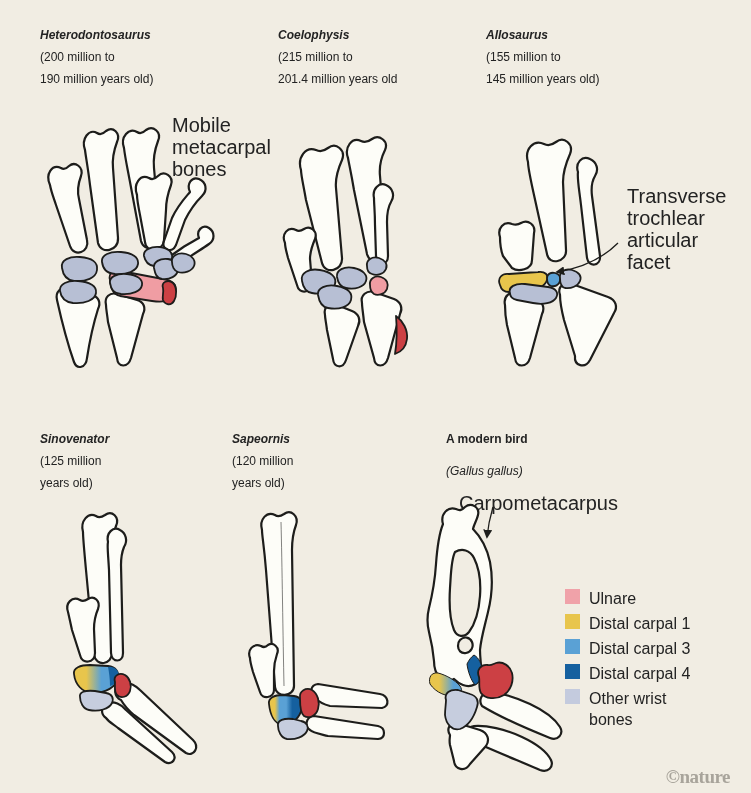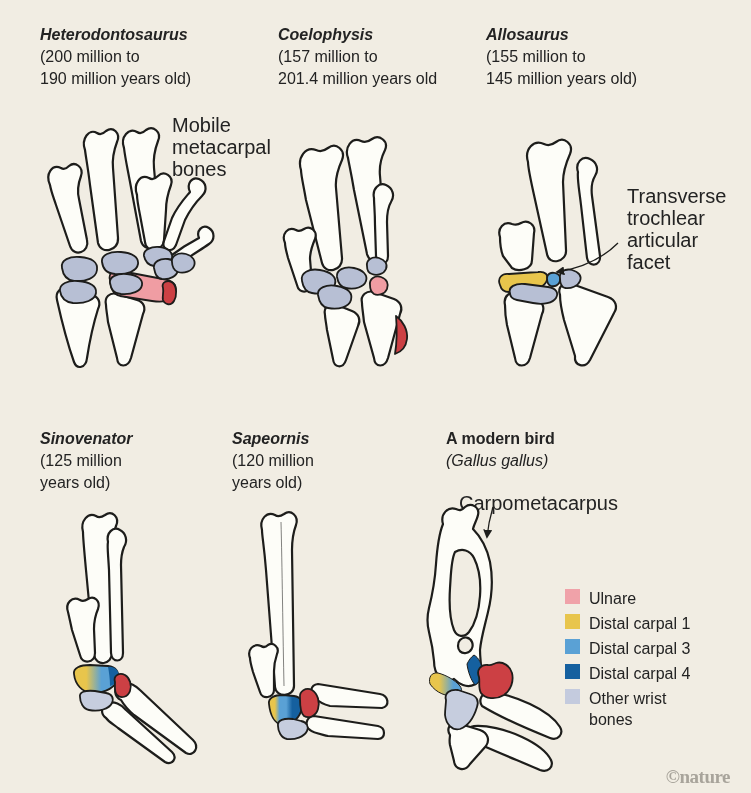--- a/index.html
+++ b/index.html
@@ -2,25 +2,25 @@
 <html><head>
 <meta charset="utf-8">
 <style>
   html,body{margin:0;padding:0;}
   #canvas{
     position:relative;width:751px;height:793px;overflow:hidden;
     background:#f1ede3;
     font-family:"Liberation Sans",sans-serif;
     color:#232323;
   }
-  .panel-title{position:absolute;width:235px;line-height:22px;font-size:16px;}
+  .panel-title{position:absolute;width:235px;line-height:22px;font-size:12px;}
   .species{font-weight:700;font-style:italic;}
   .species.upright{font-style:normal;}
   .dates{font-weight:400;}
-  .dates.italic{font-style:italic;}
+  .dates.italic{font-style:italic;margin-top:10px;}
   .annotation{position:absolute;font-size:20px;line-height:22px;}
   .panel-svg{position:absolute;}
   .bone{fill:#fdfdf8;stroke:#1d1d1b;stroke-width:2.2;stroke-linejoin:round;stroke-linecap:round;}
   .carpal{stroke:#1d1d1b;stroke-width:1.8;stroke-linejoin:round;}
   .leader{fill:none;stroke:#1d1d1b;stroke-width:1.3;}
   .innerline{fill:none;stroke:#1d1d1b;stroke-width:1;opacity:.55;}
   .legend{position:absolute;left:565px;top:588px;}
   .legend-row{display:flex;align-items:flex-start;height:25px;justify-content:center;}
   .legend-swatch{flex:0 0 auto;margin-top:1px;}
   .legend-label{margin-left:9px;font-size:16px;line-height:21px;width:118px;}
@@ -35,21 +35,21 @@
 
 <div id="canvas">
 
   <div class="panel-title" style="left:40px;top:24px">
     <div class="species">Heterodontosaurus</div>
     <div class="dates">(200 million to</div>
     <div class="dates">190 million years old)</div>
   </div>
   <div class="panel-title" style="left:278px;top:24px">
     <div class="species">Coelophysis</div>
-    <div class="dates">(157 million to</div>
+    <div class="dates">(215 million to</div>
     <div class="dates">201.4 million years old</div>
   </div>
   <div class="panel-title" style="left:486px;top:24px">
     <div class="species">Allosaurus</div>
     <div class="dates">(155 million to</div>
     <div class="dates">145 million years old)</div>
   </div>
   <div class="panel-title" style="left:40px;top:428px">
     <div class="species">Sinovenator</div>
     <div class="dates">(125 million</div>

